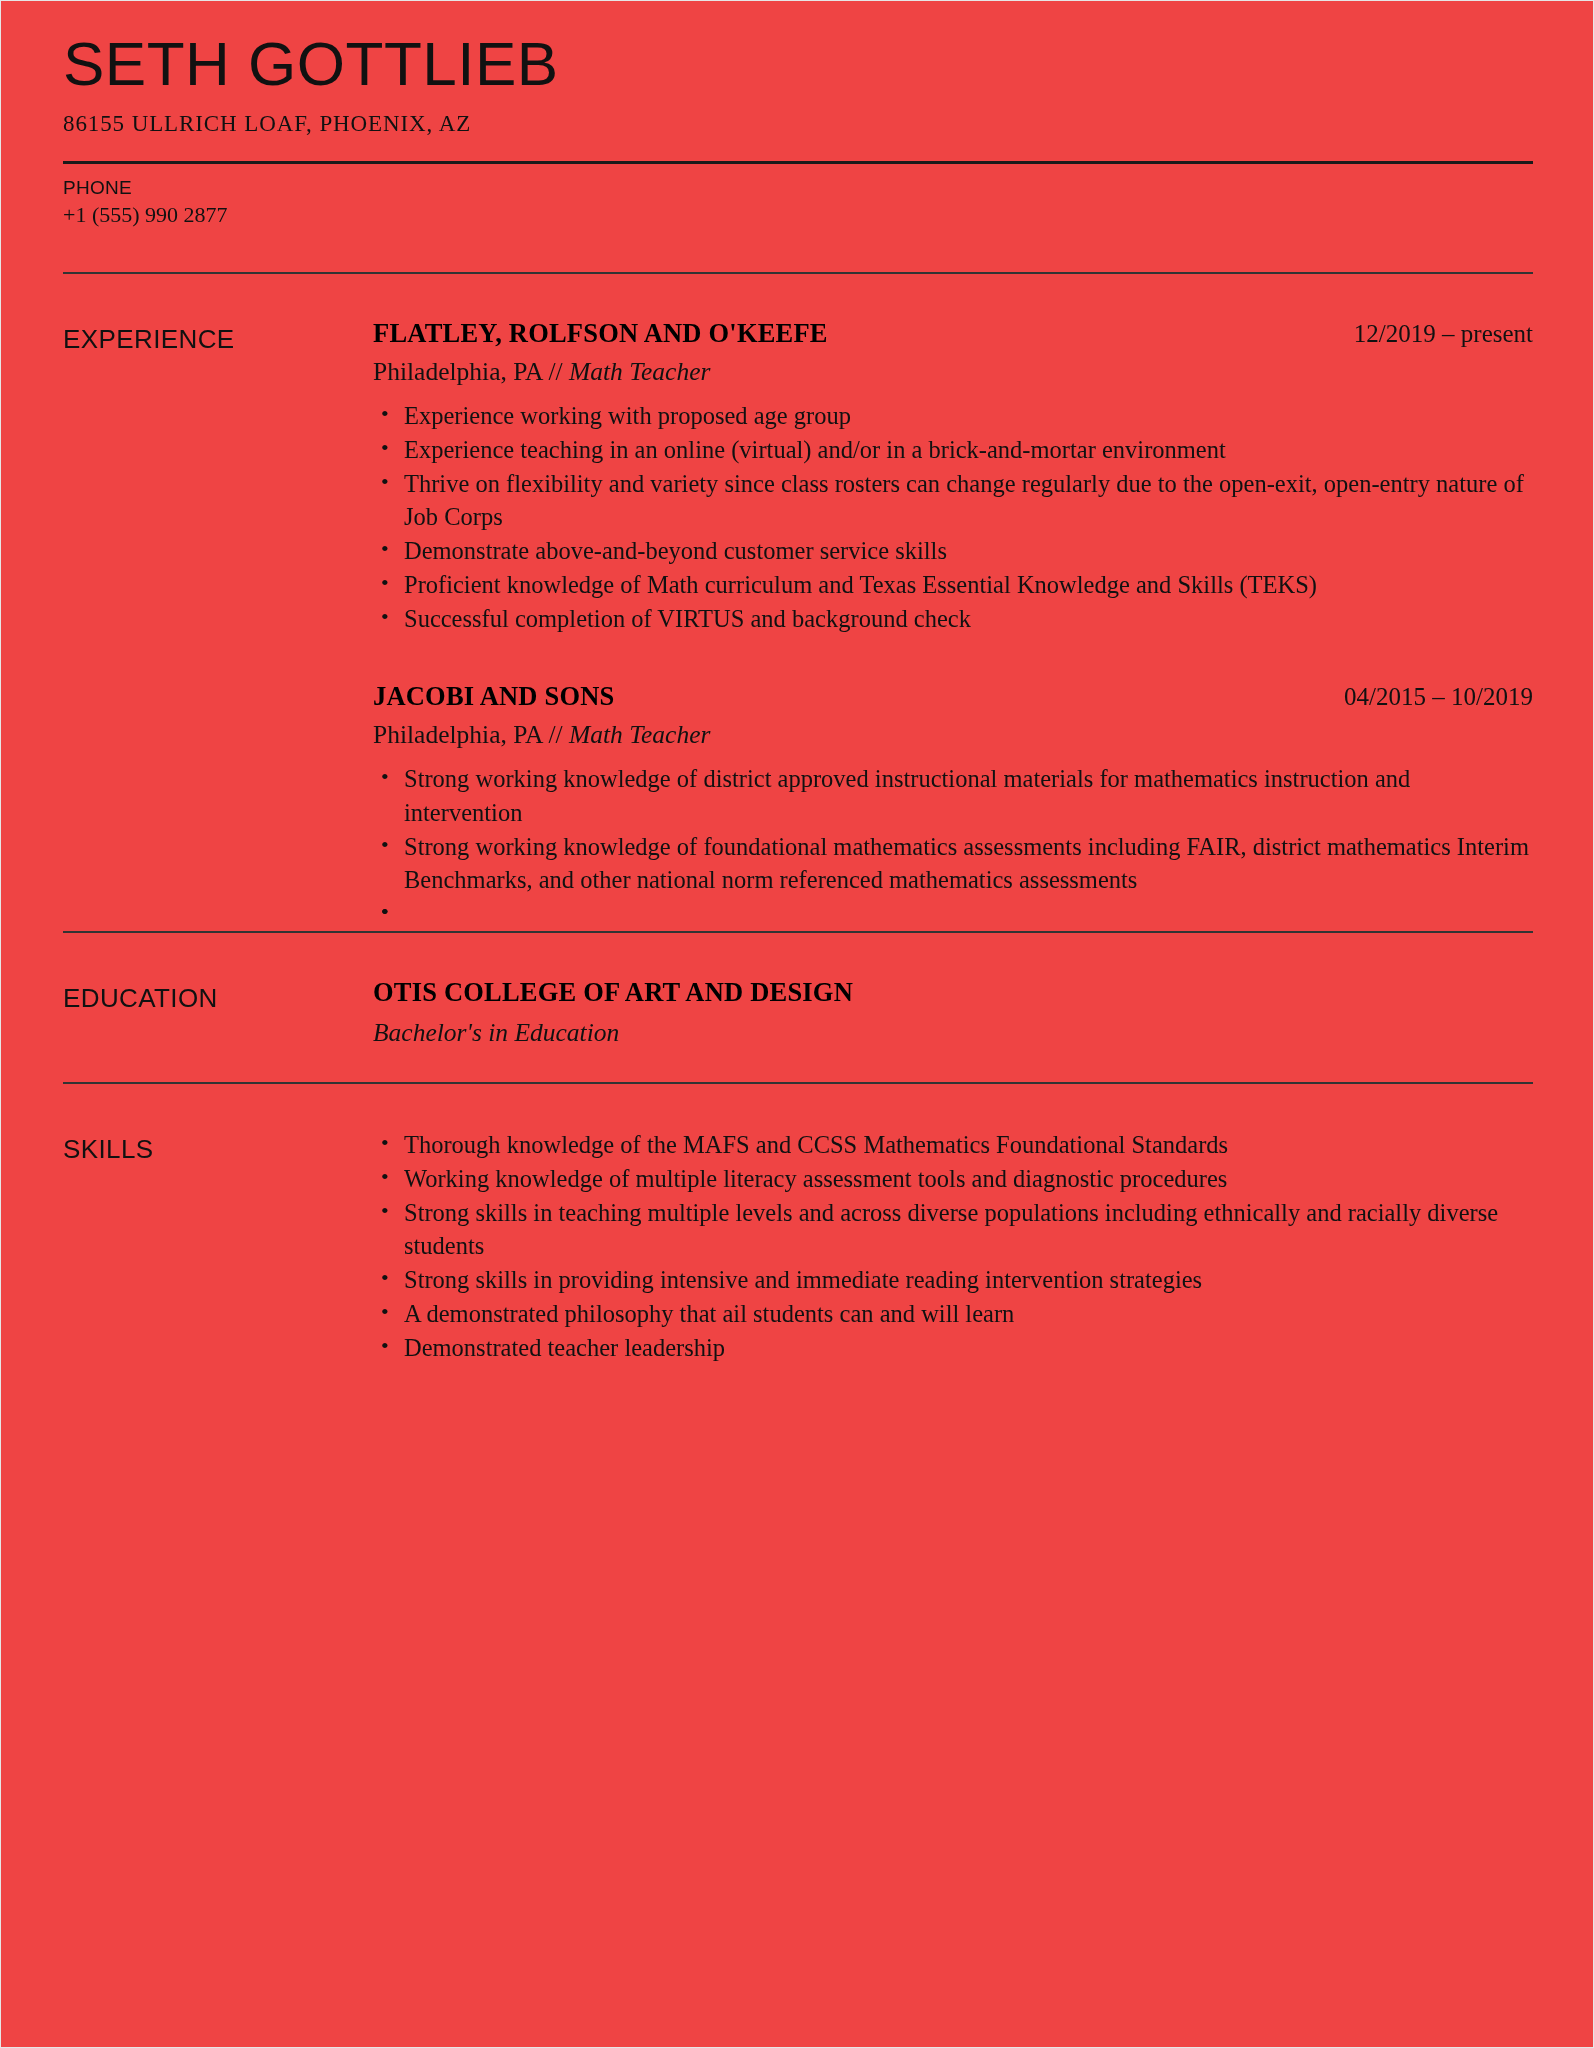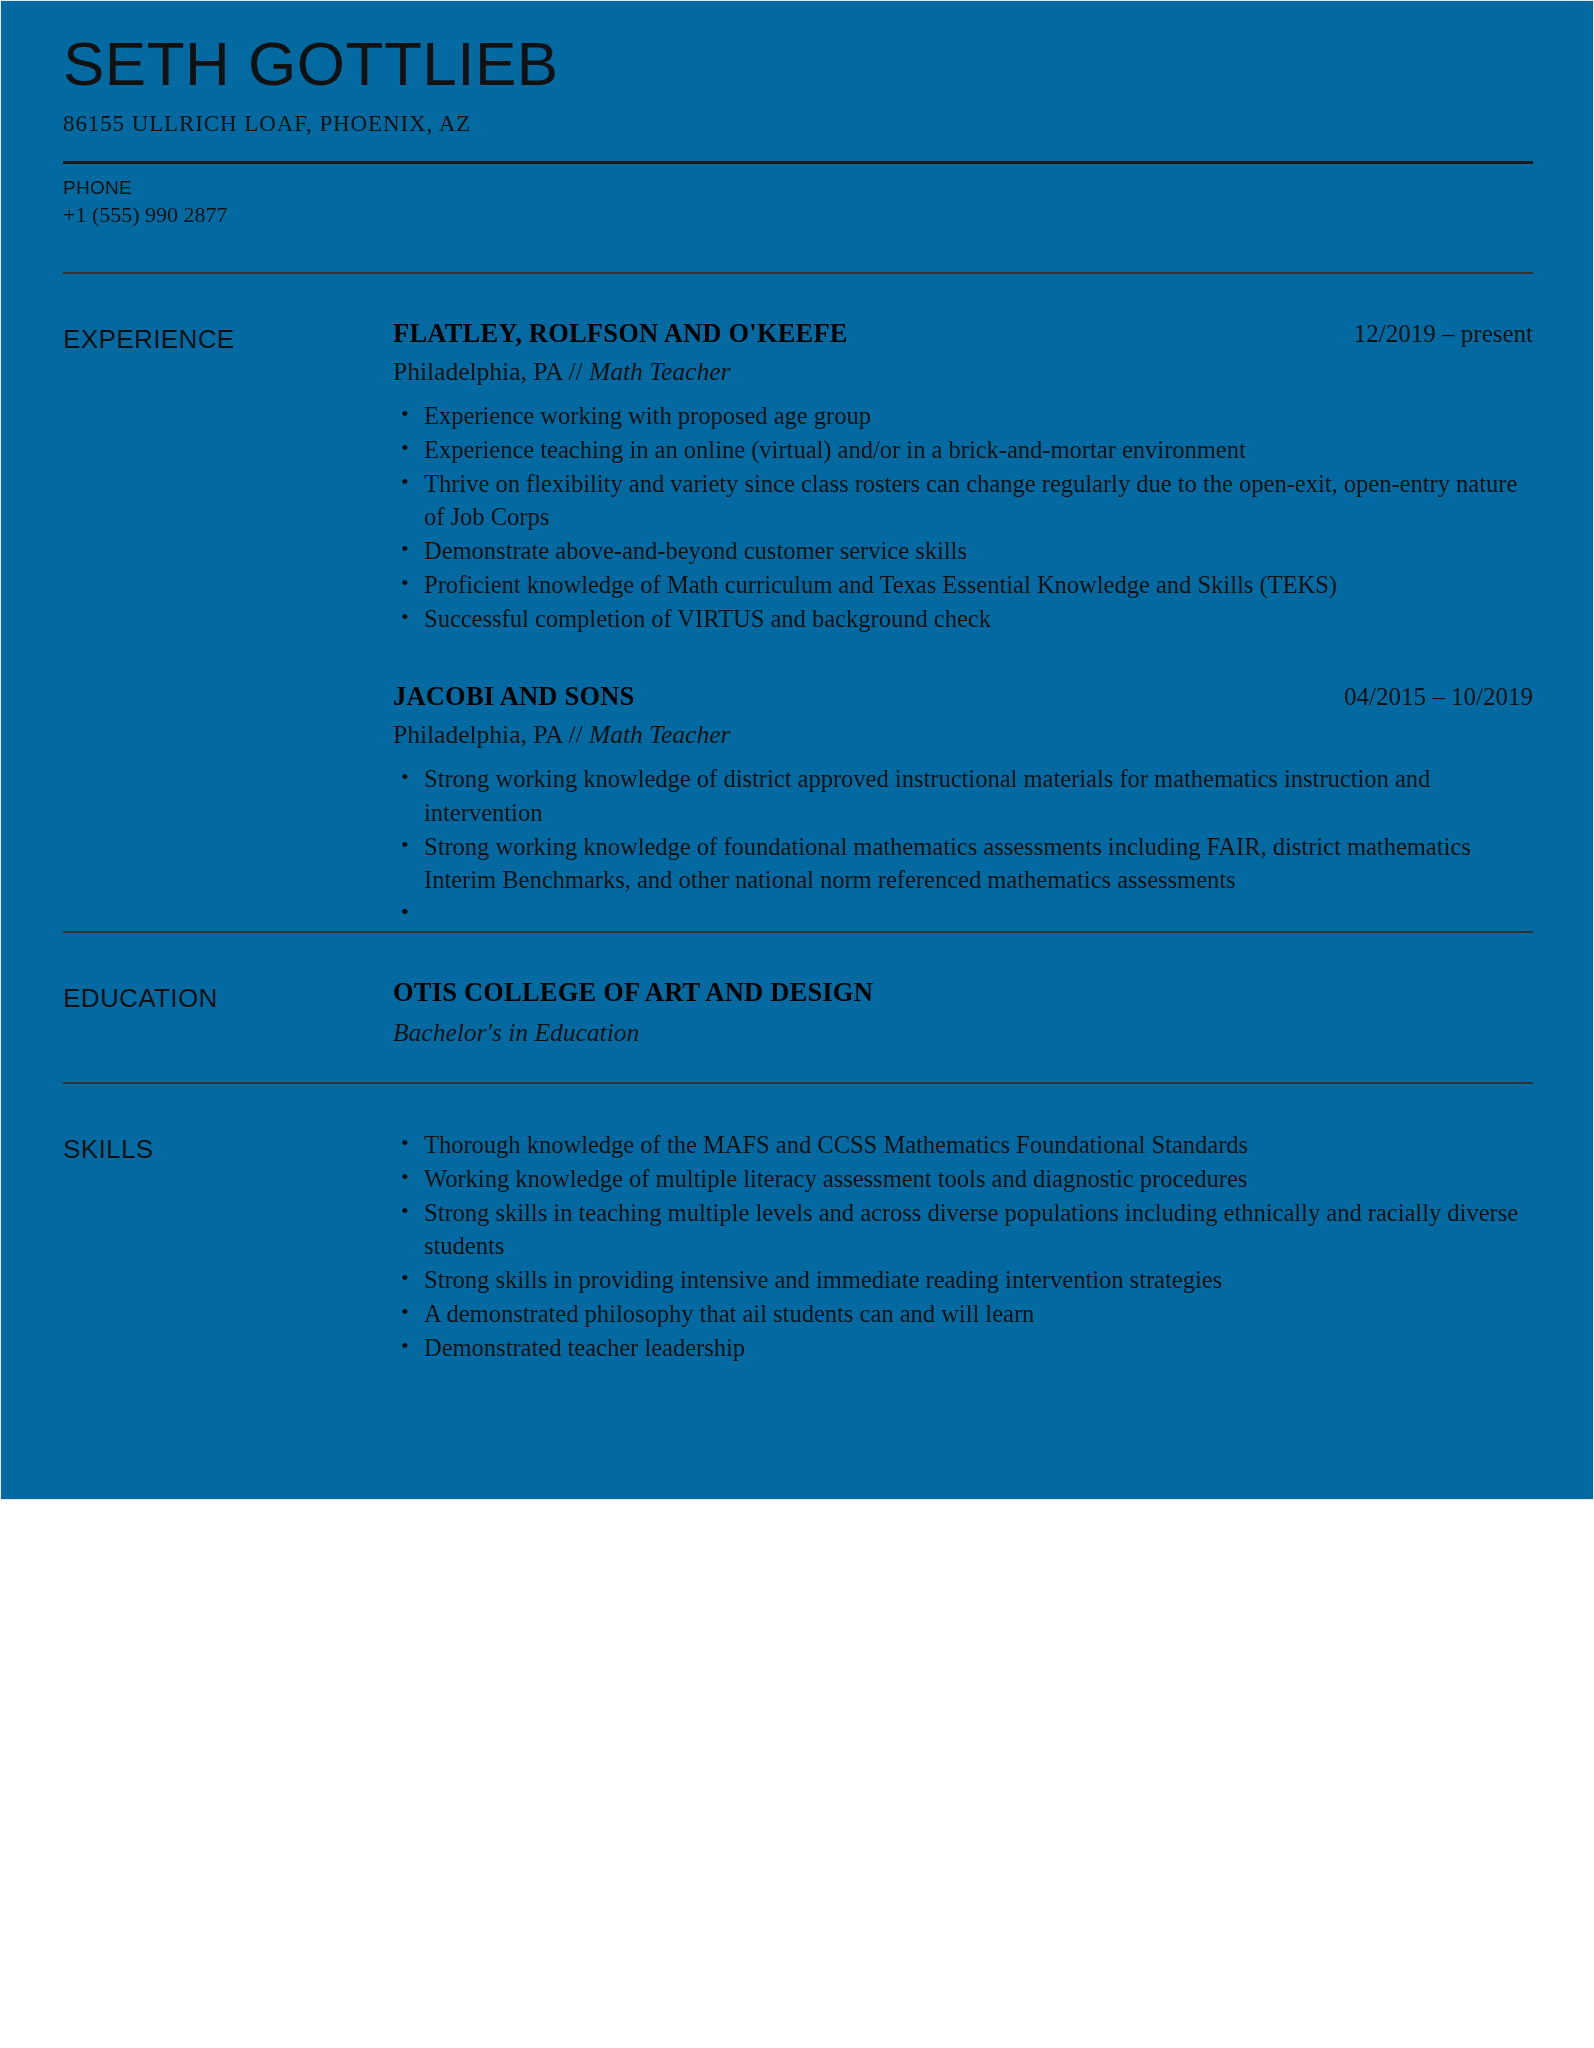--- a/index.html
+++ b/index.html
@@ -10,23 +10,23 @@
   }
   body {
     font-family: "Liberation Serif", "DejaVu Serif", serif;
     color: #000000;
     -webkit-font-smoothing: antialiased;
   }
 
   .page {
     position: relative;
     width: 1594px;
-    height: 1500px;
+    height: 2048px;
     box-sizing: border-box;
-    background: #0369a1;
+    background: #ef4444;
     border: 1px solid #e6e6e6;
     overflow: hidden;
   }
 
   .page-inner {
     position: absolute;
     left: 62px;
     top: 0;
     width: 1470px;
   }
@@ -102,21 +102,20 @@
   }
   .section-label {
     font-family: "Liberation Sans", "DejaVu Sans", sans-serif;
     font-size: 26px;
     letter-spacing: 0.4px;
     color: #111111;
   }
   .section-body {
     flex: 1 1 auto;
     min-width: 0;
-    margin-left: 20px;
   }
 
   
   .entry { margin-bottom: 46px; }
   .entry:last-child { margin-bottom: 0; }
 
   .entry-head {
     display: flex;
     justify-content: space-between;
     align-items: baseline;

